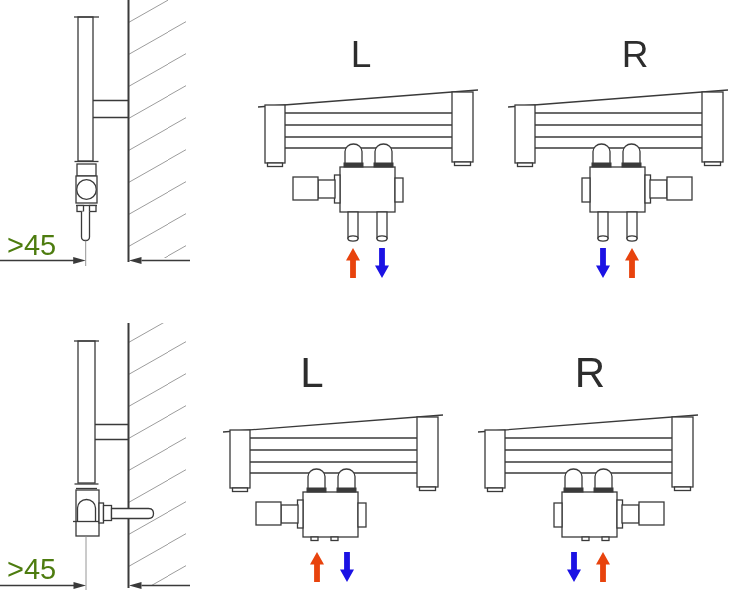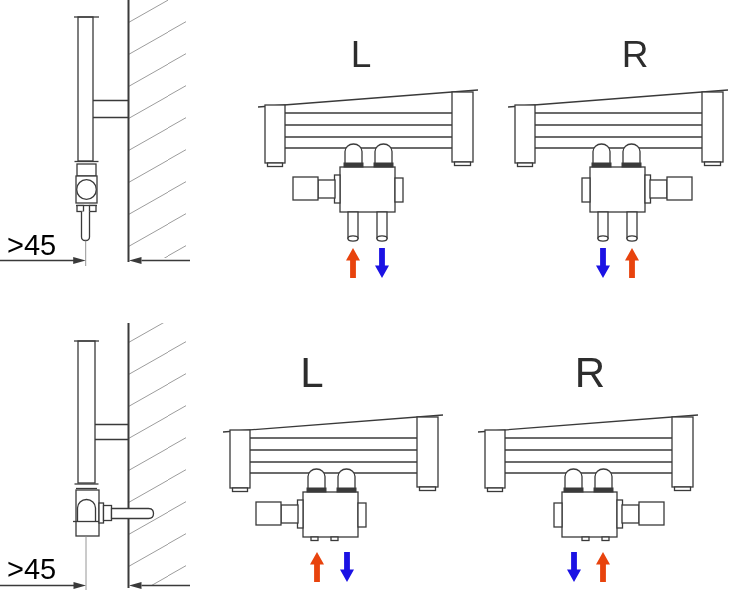--- a/index.html
+++ b/index.html
@@ -13,21 +13,21 @@
   .thin{stroke:#8a8a8a;stroke-width:0.9px;}
   .ink{fill:#3a3a3a;stroke:none;}
   .wht{fill:#ffffff;}
   .unit-label{
     position:absolute;width:62px;text-align:center;color:#2d2d2d;
     line-height:1;user-select:none;
   }
   .unit-label.top{font-size:37px;}
   .unit-label.bottom{font-size:42px;}
   .dim-label{
-    position:absolute;color:#000000;font-size:29px;line-height:1;user-select:none;
+    position:absolute;color:#4d7c0f;font-size:29px;line-height:1;user-select:none;
   }
 </style>
 </head>
 <body>
 
 <div class="canvas">
 
   <svg width="729" height="591" viewBox="0 0 729 591">
     <defs>
       <pattern id="hatch" width="56" height="32" patternUnits="userSpaceOnUse">

